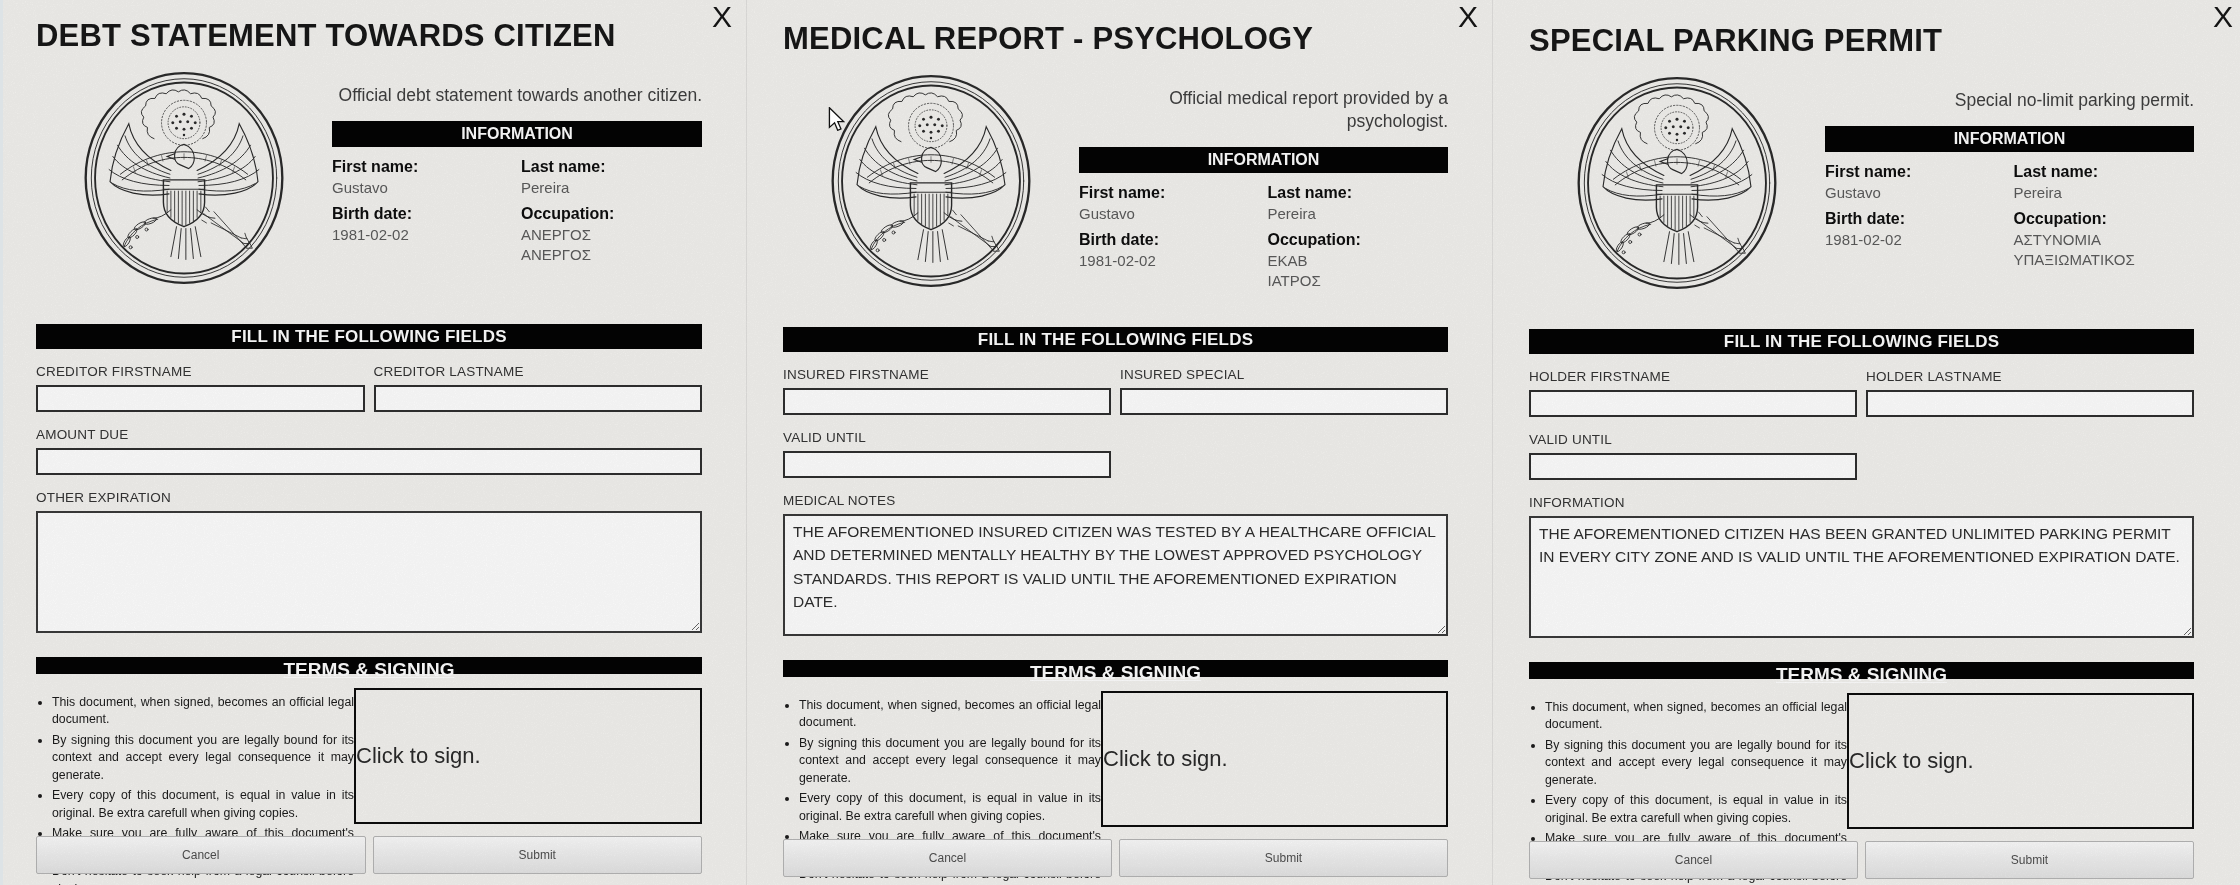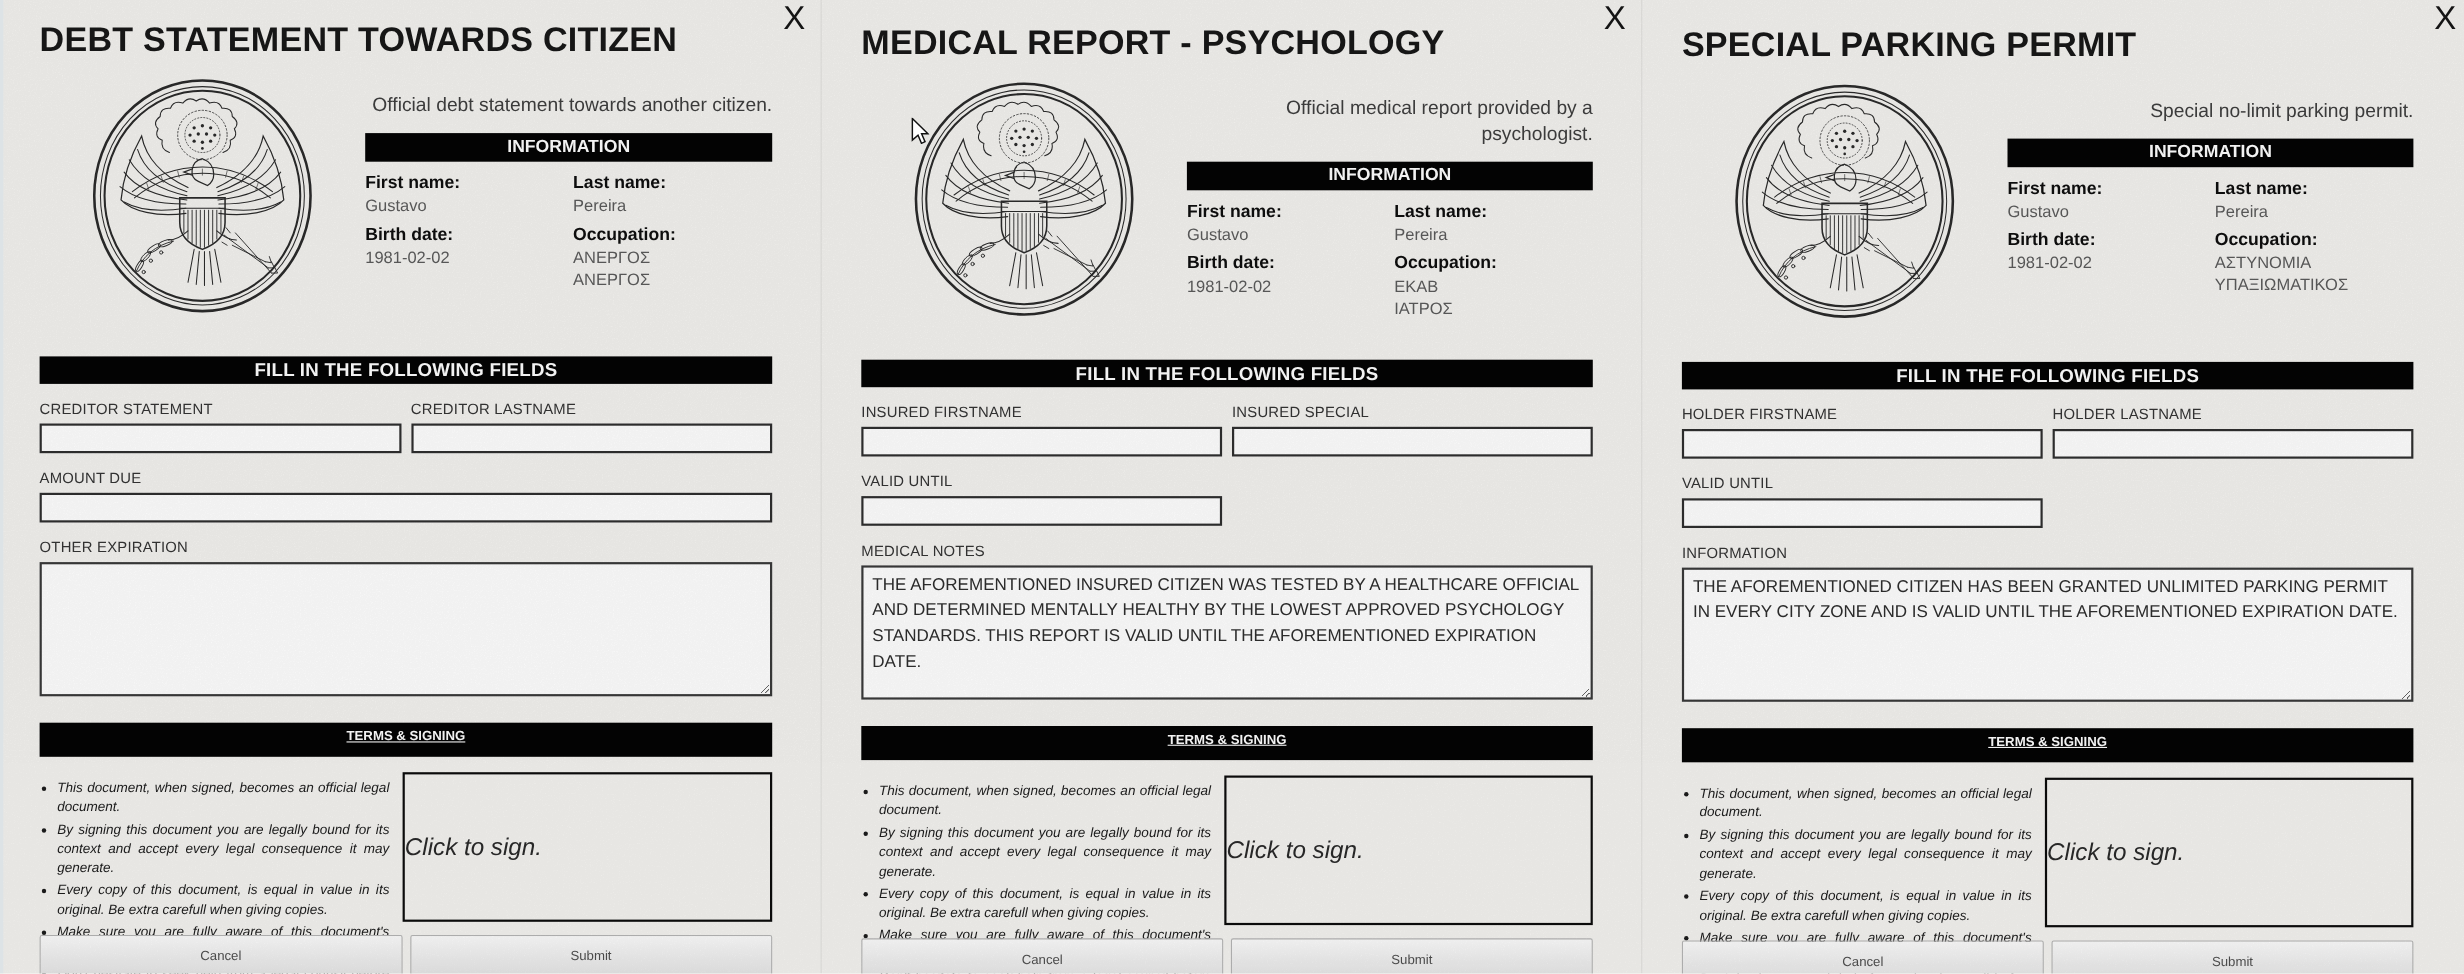--- a/index.html
+++ b/index.html
@@ -44,22 +44,22 @@
   .form-row{display:flex;gap:9px;}
   .fcol{flex:1;min-width:0;}
   .fcol.half{flex:none;width:calc(50% - 4.5px);}
   input.txt{display:block;width:100%;box-sizing:border-box;height:27px;
     border:2px solid #2f2f2f;border-radius:0;background:#fff;font-size:15px;padding:2px 6px;
     font-family:inherit;}
   textarea.big{display:block;width:100%;box-sizing:border-box;height:122px;
     border:2px solid #3a3a3a;border-radius:0;background:#fff;color:#2e2e2e;
     font-size:15.5px;line-height:1.5;padding:4px 8px;font-family:inherit;resize:both;}
 
-  .terms-bar{height:31px;line-height:25px;font-size:12px;margin-top:24px;text-decoration:underline;}
-  .terms-grid{display:flex;gap:12px;margin-top:14px;height:136px;font-style:italic;}
+  .terms-bar{height:17px;line-height:25px;font-size:19px;margin-top:24px;text-decoration:underline;}
+  .terms-grid{display:flex;gap:0;margin-top:14px;height:136px;}
   ul.bullets{width:318px;flex:none;margin:0;padding:6px 0 0 16px;box-sizing:border-box;}
   ul.bullets li{font-size:12.3px;line-height:1.42;text-align:justify;color:#1c1c1c;margin-bottom:3px;}
   .sign-box{flex:1;border:2px solid #0c0c0c;display:flex;align-items:center;justify-content:flex-start;background:transparent;}
   .sign-label{font-size:22px;color:#2a2a2a;}
 
   .btn-row{display:flex;gap:7px;margin-top:12px;}
   .btn{flex:1;height:38px;border:1px solid #b6b6b6;border-radius:2px;
        background:linear-gradient(#fbfbfb,#e4e4e4);
        font-size:12px;color:#4f4f4f;font-family:inherit;}
 
@@ -173,21 +173,21 @@
           <div class="info-label">Occupation:</div>
           <div class="info-value">1981-02-02</div>
           <div class="info-value">ΑΝΕΡΓΟΣ
 ΑΝΕΡΓΟΣ</div>
         </div>
       </div>
     </div>
     <div class="bar fill-bar">FILL IN THE FOLLOWING FIELDS</div>
     <div class="form-row">
       <div class="fcol">
-        <div class="field-label">CREDITOR STATEMENT</div>
+        <div class="field-label">CREDITOR FIRSTNAME</div>
         <input class="txt" type="text" style="">
       </div>
       <div class="fcol">
         <div class="field-label">CREDITOR LASTNAME</div>
         <input class="txt" type="text" style="">
       </div>
     </div>
     <div class="form-row">
       <div class="fcol">
         <div class="field-label">AMOUNT DUE</div>

